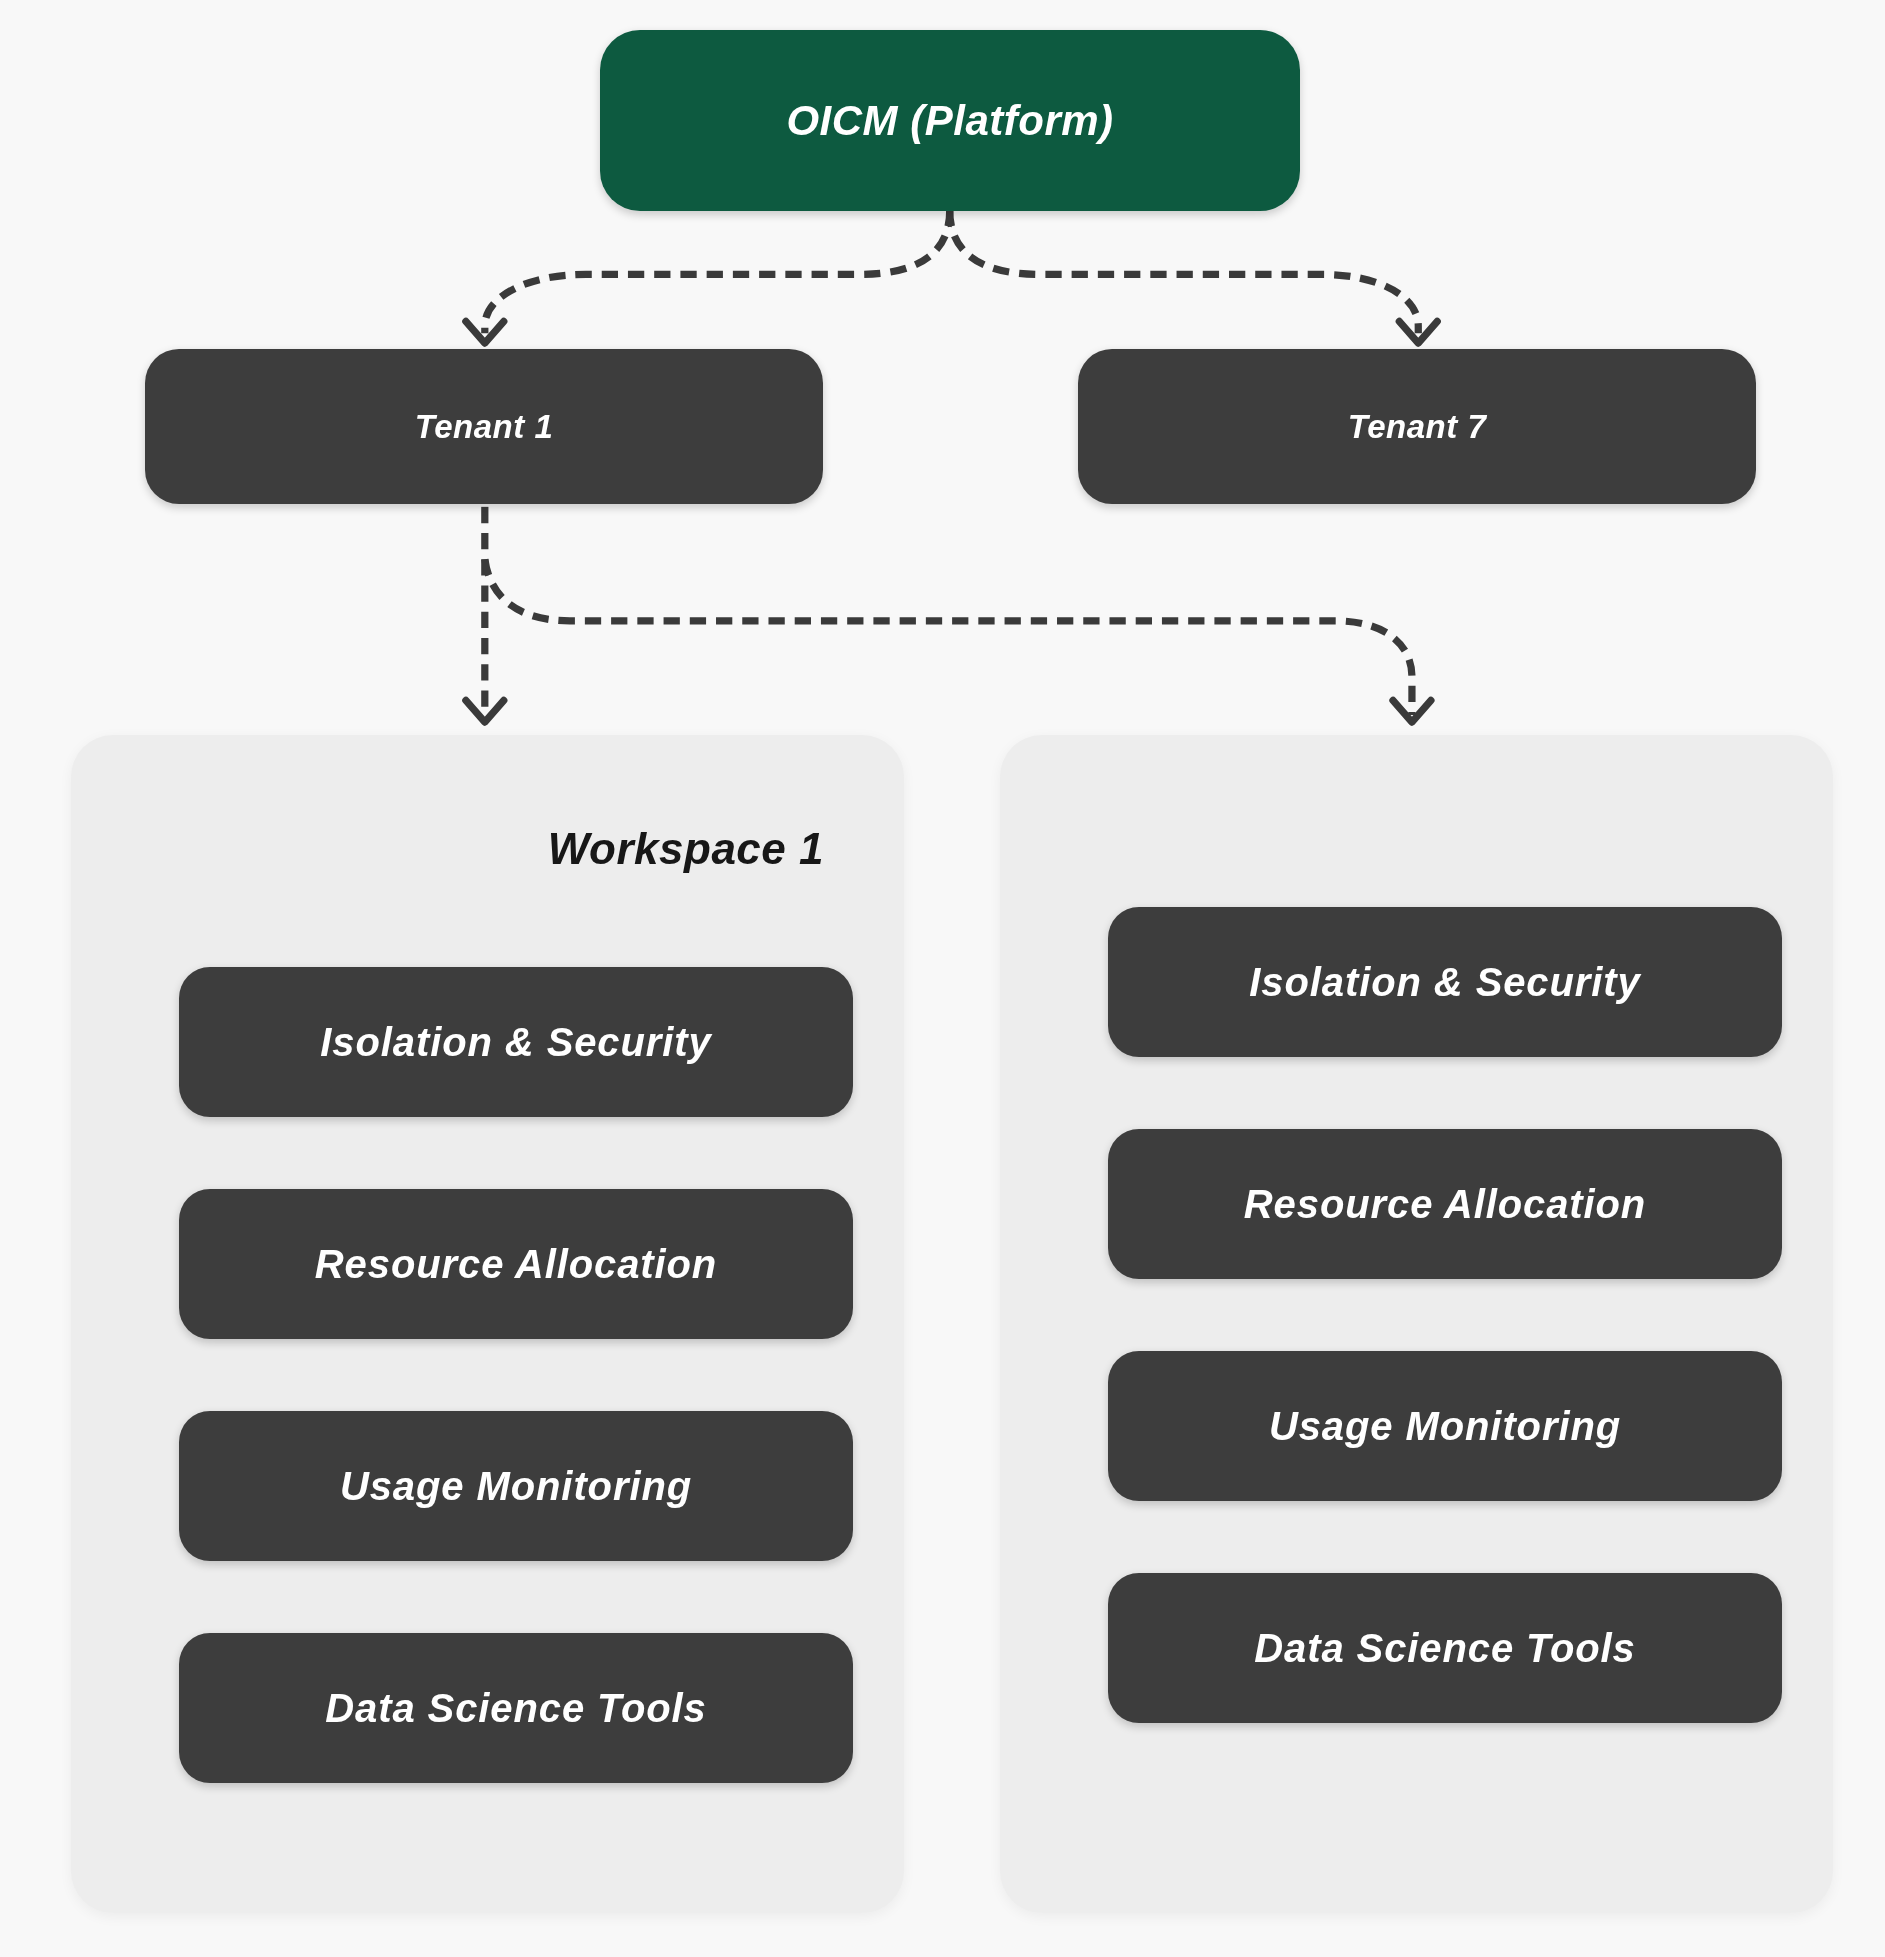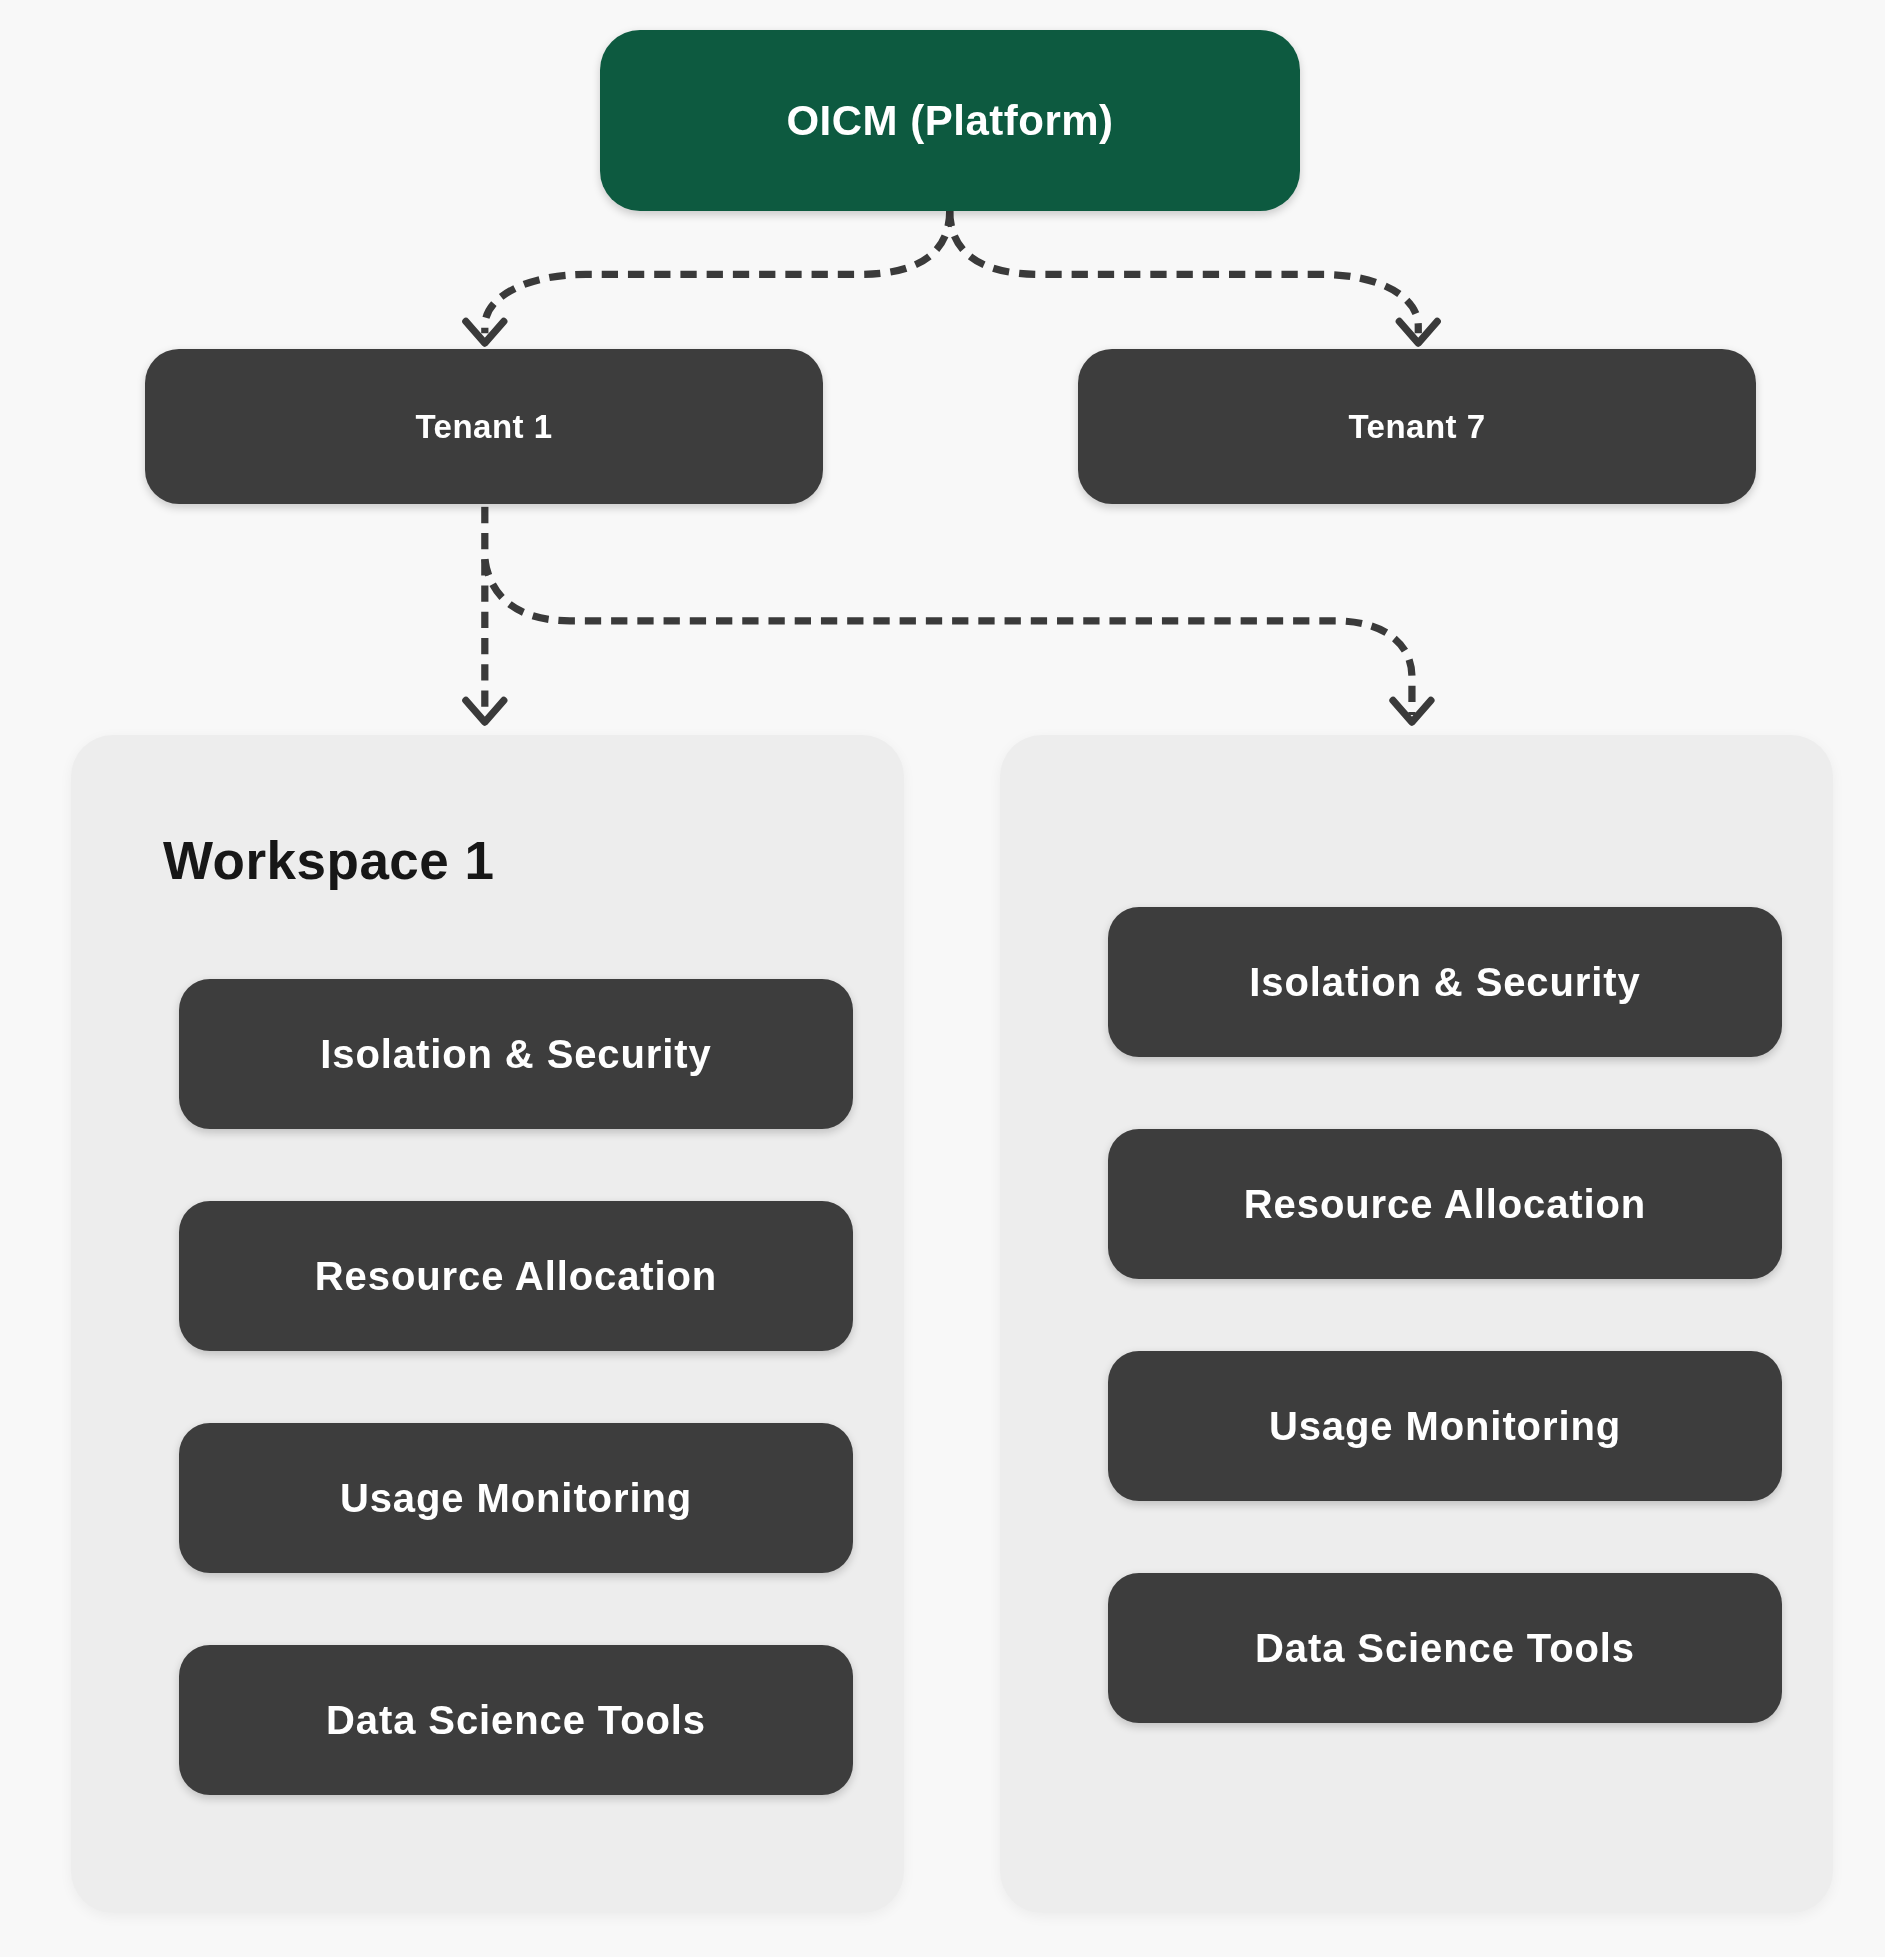--- a/index.html
+++ b/index.html
@@ -11,20 +11,21 @@
     height: 1958px;
     background: var(--canvas-bg, #f8f8f8);
     font-family: "Liberation Sans", "DejaVu Sans", sans-serif;
   }
   .canvas {
     position: relative;
     width: 1885px;
     height: 1958px;
     background: var(--canvas-bg, #f8f8f8);
     overflow: hidden;
+    font-style: italic;
   }
   .connectors {
     position: absolute;
     left: 0;
     top: 0;
     pointer-events: none;
   }
   .connectors .dash {
     stroke: var(--arrow, #3a3a3a);
     stroke-width: 8;
@@ -76,25 +77,25 @@
     height: 1178px;
     border-radius: 42px;
     background: var(--panel-bg, #ededed);
     box-shadow: 0 3.6px 12.7px rgba(0,0,0,0.05);
     box-sizing: border-box;
     padding: 84px 80px 0 80px;
   }
   .panel-1 { left: 71px; }
   .panel-2 { left: 1000px; }
   .panel-title {
-    margin: 12px;
+    margin: 0;
     height: 60px;
     line-height: 60px;
-    text-align: left;
-    font-size: 53px;
+    text-align: right;
+    font-size: 44px;
     font-weight: 700;
     letter-spacing: 0.5px;
     color: var(--title-text, #171717);
   }
   .items {
     margin-top: 88px;
     display: flex;
     flex-direction: column;
     gap: 72px;
   }

